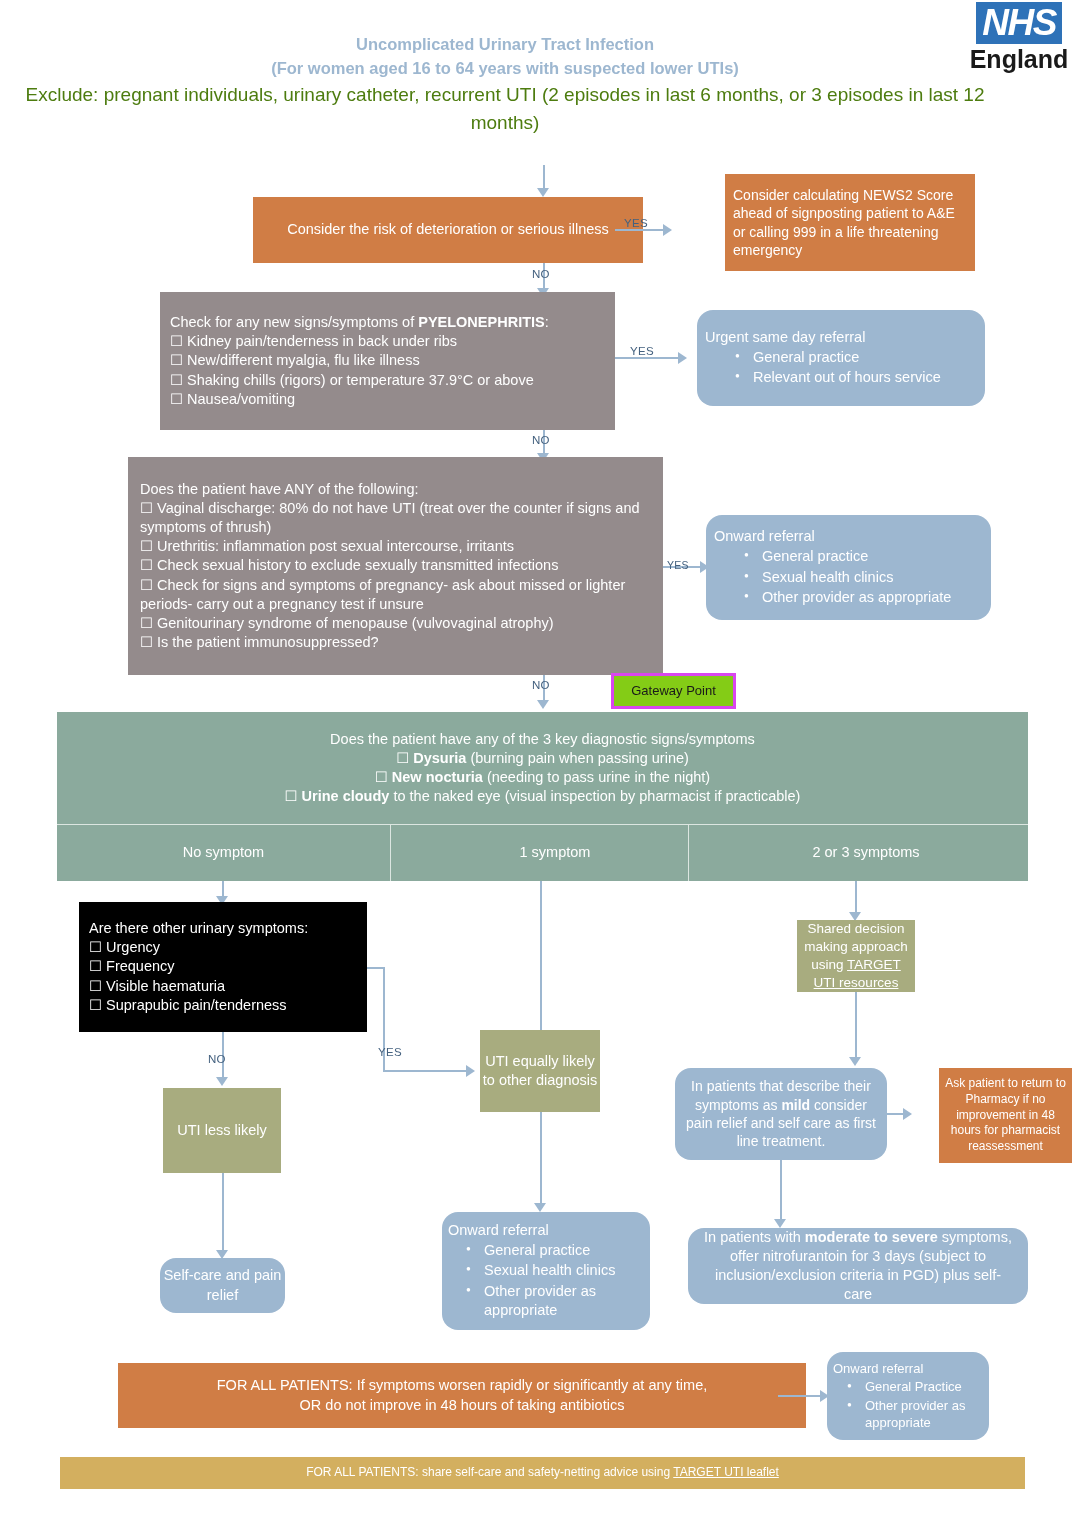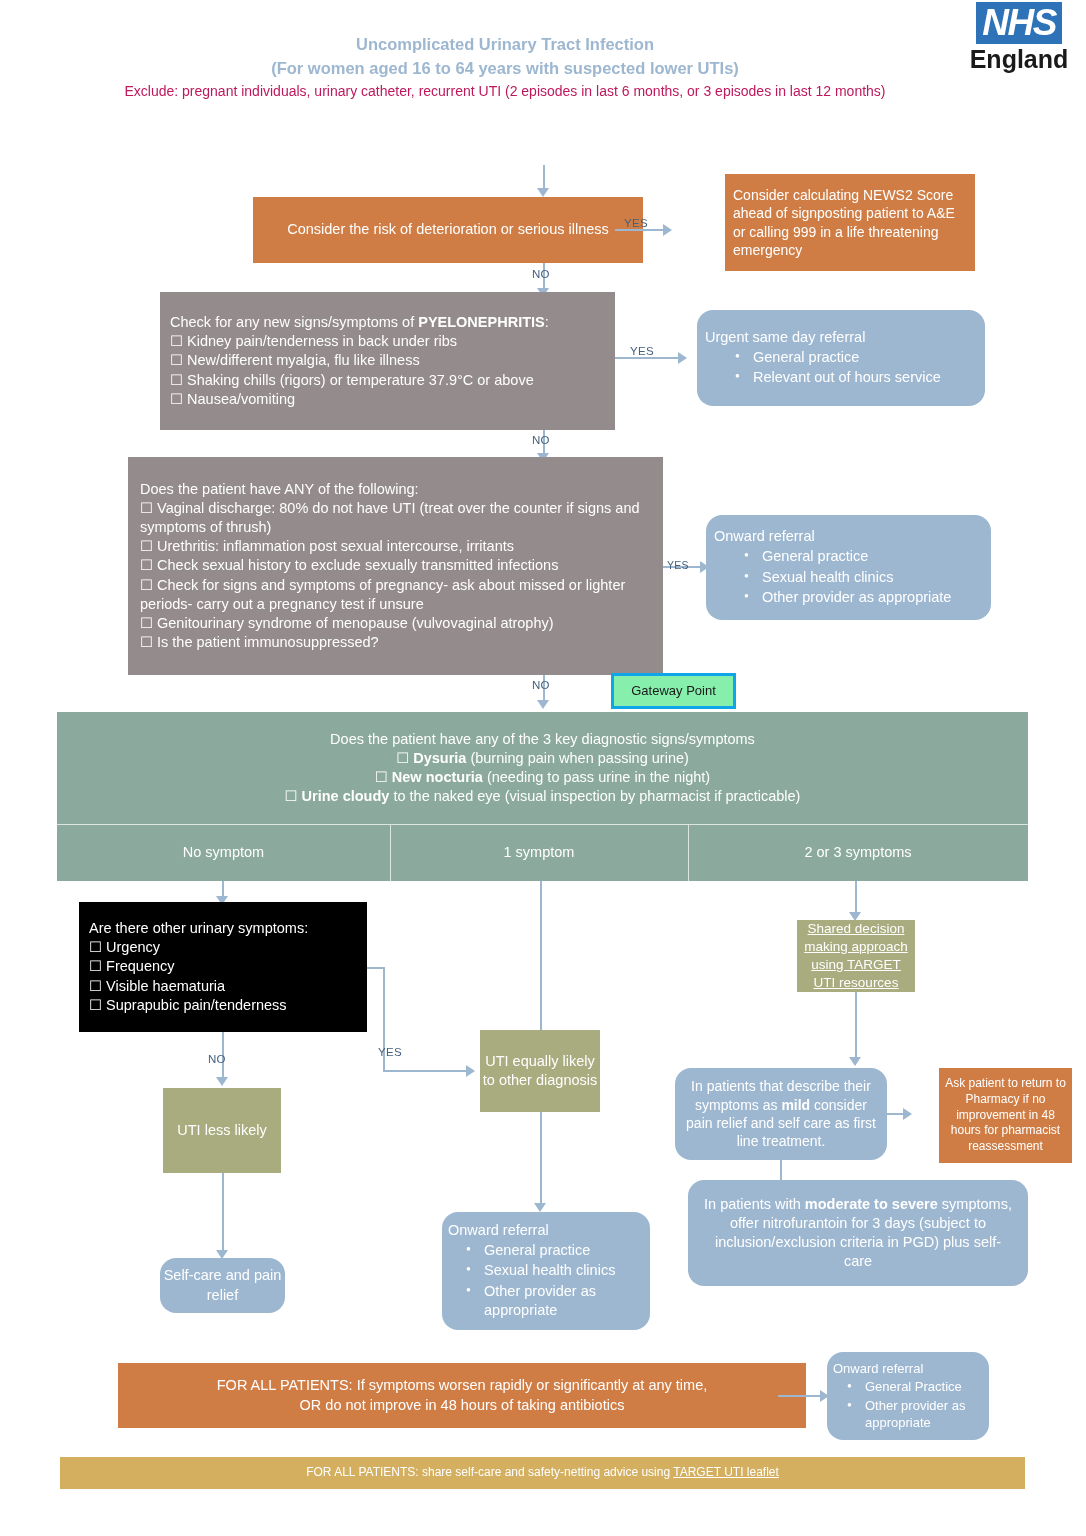--- a/index.html
+++ b/index.html
@@ -19,27 +19,27 @@
   .box .inner { width:100%; height:100%; display:flex; flex-direction:column; justify-content:center; }
   .center  { text-align:center; }
   .left    { text-align:left; }
   .orange  { background:#D07D45;margin-left:28px; }
   .grey    { background:#948B8C; }
   .blue    { background:#9DB7D0; border-radius:16px; }
   .teal    { background:#8BAA9D; }
   .dgreen  { background:#000000; }
   .olive   { background:#A8AC7F; }
   .gold    { background:#D3AF5F; }
-  .yellow  { background:#86efac; border:3px solid #0ea5e9; color:#1a1a1a; }
+  .yellow  { background:#84cc16; border:3px solid #d946ef; color:#1a1a1a; }
   .pill    { border-radius:26px; }
 
   
   .title-wrap { position:absolute; left:0; top:33px; width:1010px; text-align:center; }
   .t1, .t2 { color:#9DB7D0; font-weight:bold; font-size:16.5px; line-height:1.45; }
-  .t3 { color:#be185d; font-size:14px; line-height:1.5; }
+  .t3 { color:#4d7c0f; font-size:19px; line-height:1.5; }
 
   
   .nhs { position:absolute; right:8px; top:2px; width:118px; text-align:center; }
   .nhs-badge {
     background:#2E72B8; color:#fff; font-weight:bold; font-style:italic;
     font-size:37px; letter-spacing:-1.5px; padding:2px 6px 3px 6px; display:inline-block;
     line-height:1.0; font-family:"Liberation Sans", sans-serif;
   }
   .nhs-eng { color:#1a1a1a; font-weight:bold; font-size:25px; margin-top:2px; line-height:1.05; }
 
@@ -174,21 +174,21 @@
       <div><span class="chk"></span><b>New nocturia</b><span> (needing to pass urine in the night)</span></div>
       <div><span class="chk"></span><b>Urine cloudy</b><span> to the naked eye (visual inspection by pharmacist if practicable)</span></div>
     </div>
   </div>
 
   <div class="box teal" style="left:57px; top:824px; width:971px; height:57px; font-size:14.5px;">
     <div class="inner" style="flex-direction:row;">
       <div style="width:333px; display:flex; align-items:center; justify-content:center;">
         <span>No symptom</span>
       </div>
-      <div style="width:298px; display:flex; align-items:center; justify-content:center;">
+      <div style="width:298px; display:flex; align-items:center; justify-content:center;margin-left:16px;">
         <span>1 symptom</span>
       </div>
       <div style="flex:1; display:flex; align-items:center; justify-content:center;">
         <span>2 or 3 symptoms</span>
       </div>
     </div>
   </div>
   <div class="thdiv" style="left:57px; top:824px; width:971px;"></div>
   <div class="tdiv" style="left:390px; top:824px; height:57px;"></div>
   <div class="tdiv" style="left:688px; top:824px; height:57px;"></div>
@@ -250,21 +250,21 @@
     <div class="inner left">
       <div>Onward referral</div>
       <ul class="bul" style="padding-left:18px;">
         <li>General practice</li>
         <li>Sexual health clinics</li>
         <li>Other provider as appropriate</li>
       </ul>
     </div>
   </div>
 
-  <div class="box olive" style="left:797px; top:920px; width:118px; height:72px; font-size:13.5px; padding:4px 4px;text-decoration:underline;">
+  <div class="box olive" style="left:797px; top:920px; width:118px; height:72px; font-size:13.5px; padding:4px 4px;">
     <div class="inner center">
       <div>Shared decision</div>
       <div>making approach</div>
       <div><span>using </span><u>TARGET UTI resources</u></div>
     </div>
   </div>
 
   <div class="vline" style="left:855px; top:992px; height:68px;"></div>
   <div class="arrow-d" style="left:849px; top:1057px;"></div>
 
@@ -279,21 +279,21 @@
 
   <div class="box orange" style="left:911px; top:1068px; width:133px; height:95px; font-size:12px; padding:5px 6px;">
     <div class="inner center">
         <span>Ask patient to return to Pharmacy if no improvement in 48 hours for pharmacist reassessment</span>
       </div>
   </div>
 
   <div class="vline" style="left:780px; top:1160px; height:62px;"></div>
   <div class="arrow-d" style="left:774px; top:1219px;"></div>
 
-  <div class="box blue" style="left:688px; top:1180px; width:340px; height:106px; font-size:14.5px; padding:6px 16px;">
+  <div class="box blue" style="left:688px; top:1228px; width:340px; height:76px; font-size:14.5px; padding:6px 16px;">
     <div class="inner center">
         <span><span>In patients with </span><b>moderate to severe</b><span> symptoms, offer nitrofurantoin for 3 days (subject to inclusion/exclusion criteria in PGD) plus self-care</span></span>
       </div>
   </div>
 
   <div class="box orange" style="left:90px; top:1363px; width:688px; height:65px; font-size:14.5px; padding:4px 10px;">
     <div class="inner center">
       <div>FOR ALL PATIENTS: If symptoms worsen rapidly or significantly at any time,</div>
       <div>OR do not improve in 48 hours of taking antibiotics</div>
     </div>

